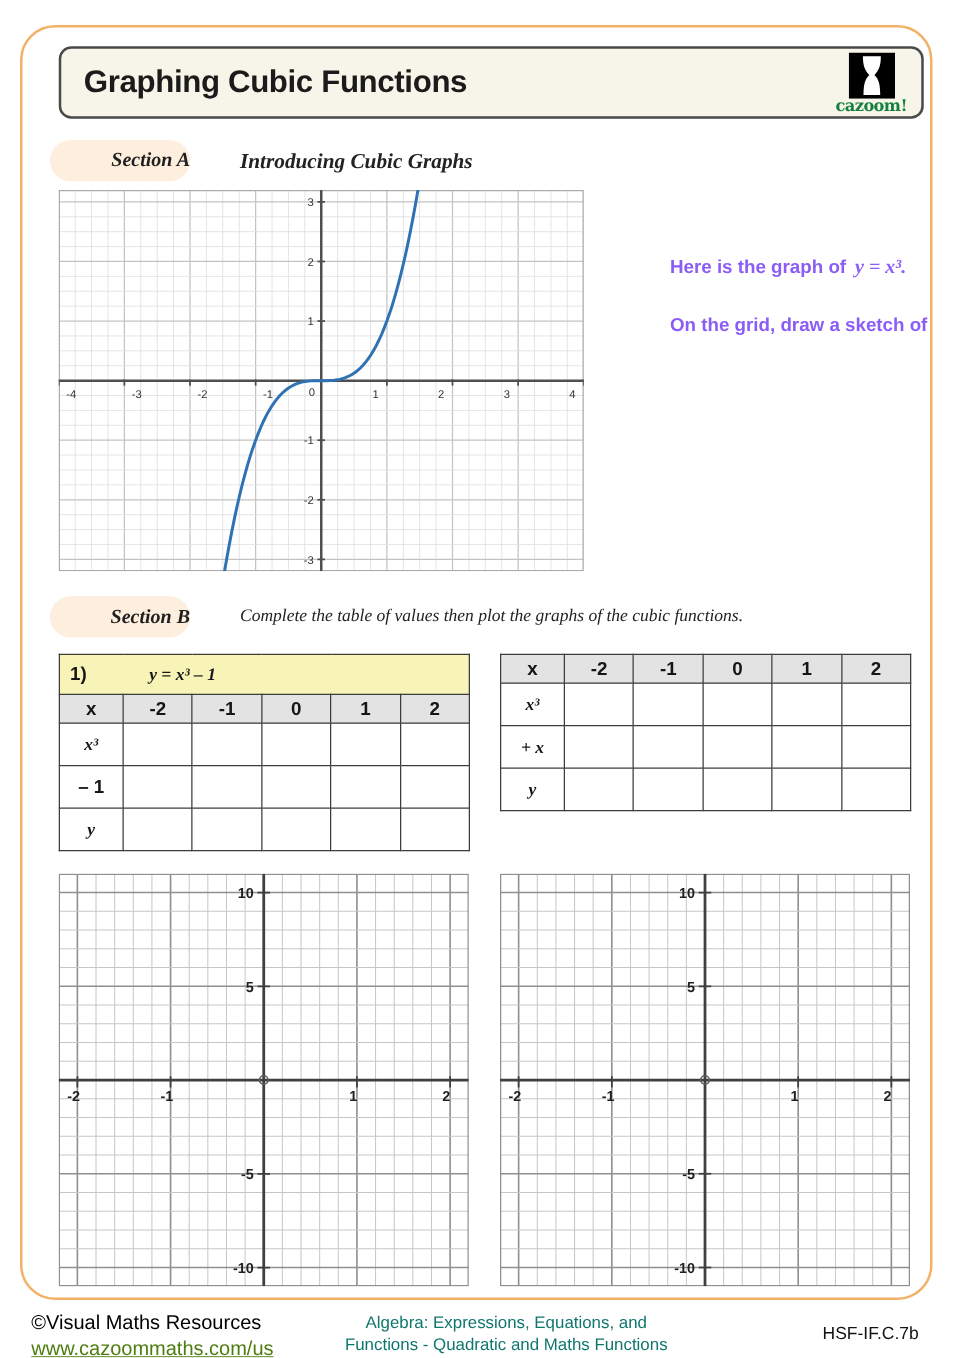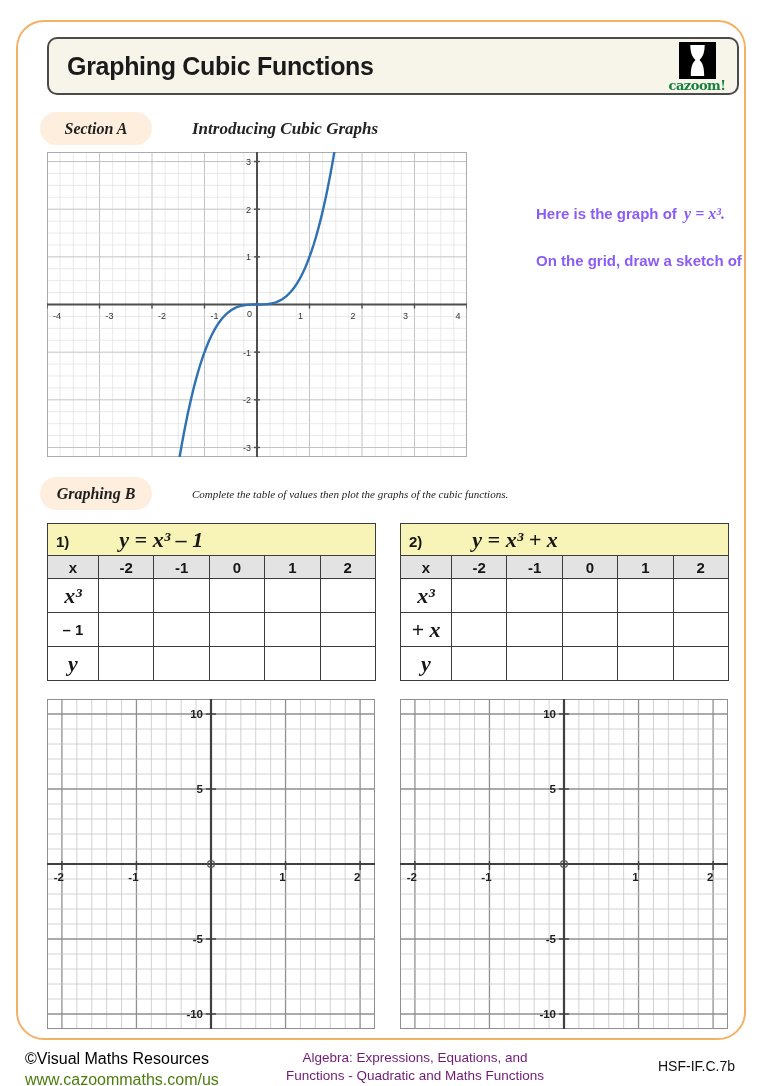--- a/index.html
+++ b/index.html
@@ -10,47 +10,47 @@
   
   .title-box{position:absolute;left:47px;top:37px;width:688px;height:54px;background:#f7f5ea;
         border:2px solid #4a4a4a;border-radius:10px;}
   .page-title{position:absolute;left:18px;top:50%;transform:translateY(-50%);
         font-size:25px;font-weight:700;letter-spacing:-0.3px;color:#1b1b1b;white-space:nowrap;}
   .logo{position:absolute;right:8px;top:3px;width:64px;text-align:center;line-height:0;}
   .logo-text{font-family:"DejaVu Serif",serif;font-weight:700;font-size:13px;line-height:13px;
         letter-spacing:-0.5px;color:#15803d;}
   
   .pill{position:absolute;left:40px;width:112px;height:33px;background:#fdeedd;border-radius:17px;
-        display:flex;align-items:center;justify-content:center;}
+        display:flex;align-items:center;justify-content:flex-end;}
   .pill span{font-family:"Liberation Serif",serif;font-style:italic;font-weight:700;font-size:16px;color:#1f1f1f;}
   .sec-head{position:absolute;left:146px;height:33px;display:flex;align-items:center;
         font-family:"Liberation Serif",serif;font-style:italic;color:#222;margin-left:46px;}
   .sec-head.bold{font-weight:700;font-size:17px;}
-  .sec-head.reg{font-weight:400;font-size:11px;}
+  .sec-head.reg{font-weight:400;font-size:14px;}
   
   .note{position:absolute;left:494px;width:258px;font-size:15px;font-weight:700;color:#8b5cf6;line-height:1.25;margin-left:42px;}
   .math{font-family:"Liberation Serif",serif;font-style:italic;font-weight:700;font-size:16px;}
   .note .math{margin-left:3px;}
   
   .vtable{position:absolute;top:523px;width:329px;border-collapse:collapse;table-layout:fixed;}
   .vtable td{border:1.5px solid #3c3c3c;text-align:center;vertical-align:middle;background:#fff;
         font-size:15px;font-weight:700;color:#161616;padding:0;}
   .vtable td.ttl{background:#f8f3b6;height:31px;text-align:left;}
   .vtable td.hdr{background:#e3e3e3;height:22px;}
   .vtable td.body{height:33px;}
   .tnum{margin-left:8px;font-size:15px;font-weight:700;}
   .teq{margin-left:50px;}
-  .mserif{font-family:"Liberation Serif",serif;font-style:italic;font-weight:700;font-size:22px;}
+  .mserif{font-family:"Liberation Serif",serif;font-style:italic;font-weight:700;font-size:14px;}
   
   .chart{position:absolute;}
   
   .f-left{position:absolute;left:25px;top:1049px;font-size:16px;line-height:1.3;color:#000;}
   .f-left a{color:#4d7c0f;text-decoration:underline;cursor:pointer;}
-  .f-center{position:absolute;left:284px;top:1049px;width:262px;text-align:center;
-        font-size:13.5px;line-height:1.3;color:#701a75;}
+  .f-center{position:absolute;left:274px;top:1049px;width:262px;text-align:center;
+        font-size:13.5px;line-height:1.3;color:#0f766e;}
   .f-right{position:absolute;left:658px;top:1058px;font-size:14px;color:#111;}
 </style>
 </head>
 <body>
 
 <div class="page">
   <div class="page-border"></div>
 
   <div class="title-box">
     <div class="page-title">Graphing Cubic Functions</div>
@@ -167,21 +167,21 @@
     </svg>
 
   <div class="note" style="top:204px;">
     <span>Here is the graph of </span><span class="math">y = x³.</span>
   </div>
   <div class="note" style="top:252px;">
     <div>On the grid, draw a sketch of</div>
   </div>
 
   <div class="pill" style="top:477px;">
-    <span>Graphing B</span>
+    <span>Section B</span>
   </div>
   <div class="sec-head reg" style="top:477px;">Complete the table of values then plot the graphs of the cubic functions.</div>
 
   <table class="vtable" style="left:47px;">
       <colgroup>
         <col style="width:51px">
         <col>
         <col>
         <col>
         <col>
@@ -228,23 +228,20 @@
   <table class="vtable" style="left:400px;">
       <colgroup>
         <col style="width:51px">
         <col>
         <col>
         <col>
         <col>
         <col>
       </colgroup>
       <tbody>
-        <tr>
-          <td class="ttl" colspan="6"><span class="tnum">2)</span><span class="teq mserif">y = x³ + x</span></td>
-        </tr>
         <tr>
           <td class="hdr">x</td>
           <td class="hdr">-2</td>
           <td class="hdr">-1</td>
           <td class="hdr">0</td>
           <td class="hdr">1</td>
           <td class="hdr">2</td>
         </tr>
         <tr>
           <td class="body"><span class="mserif">x³</span></td>

